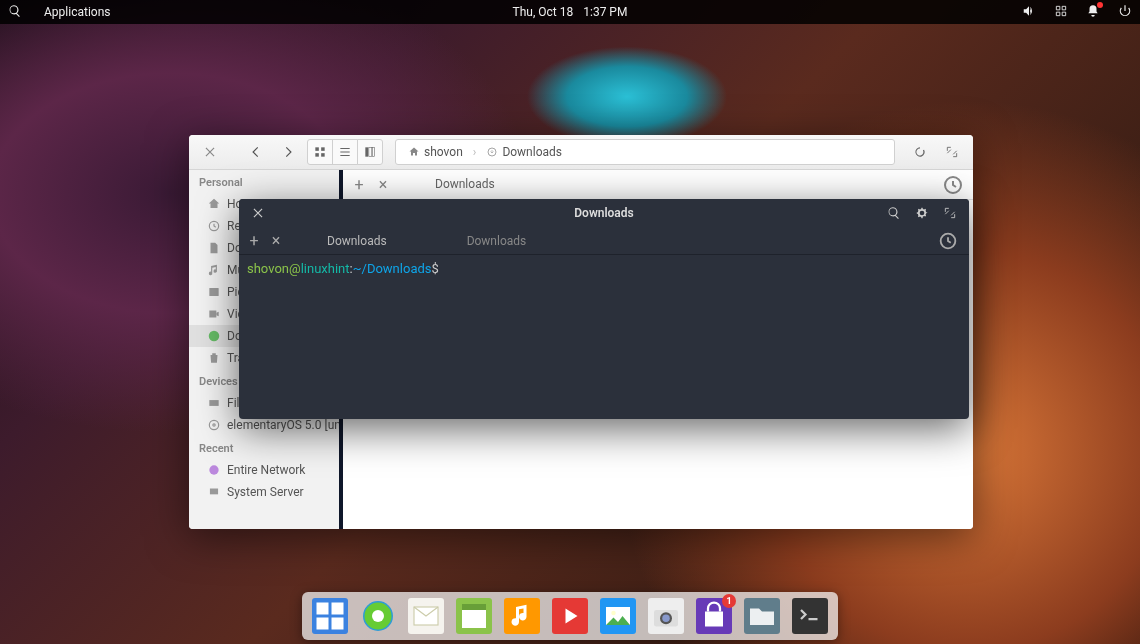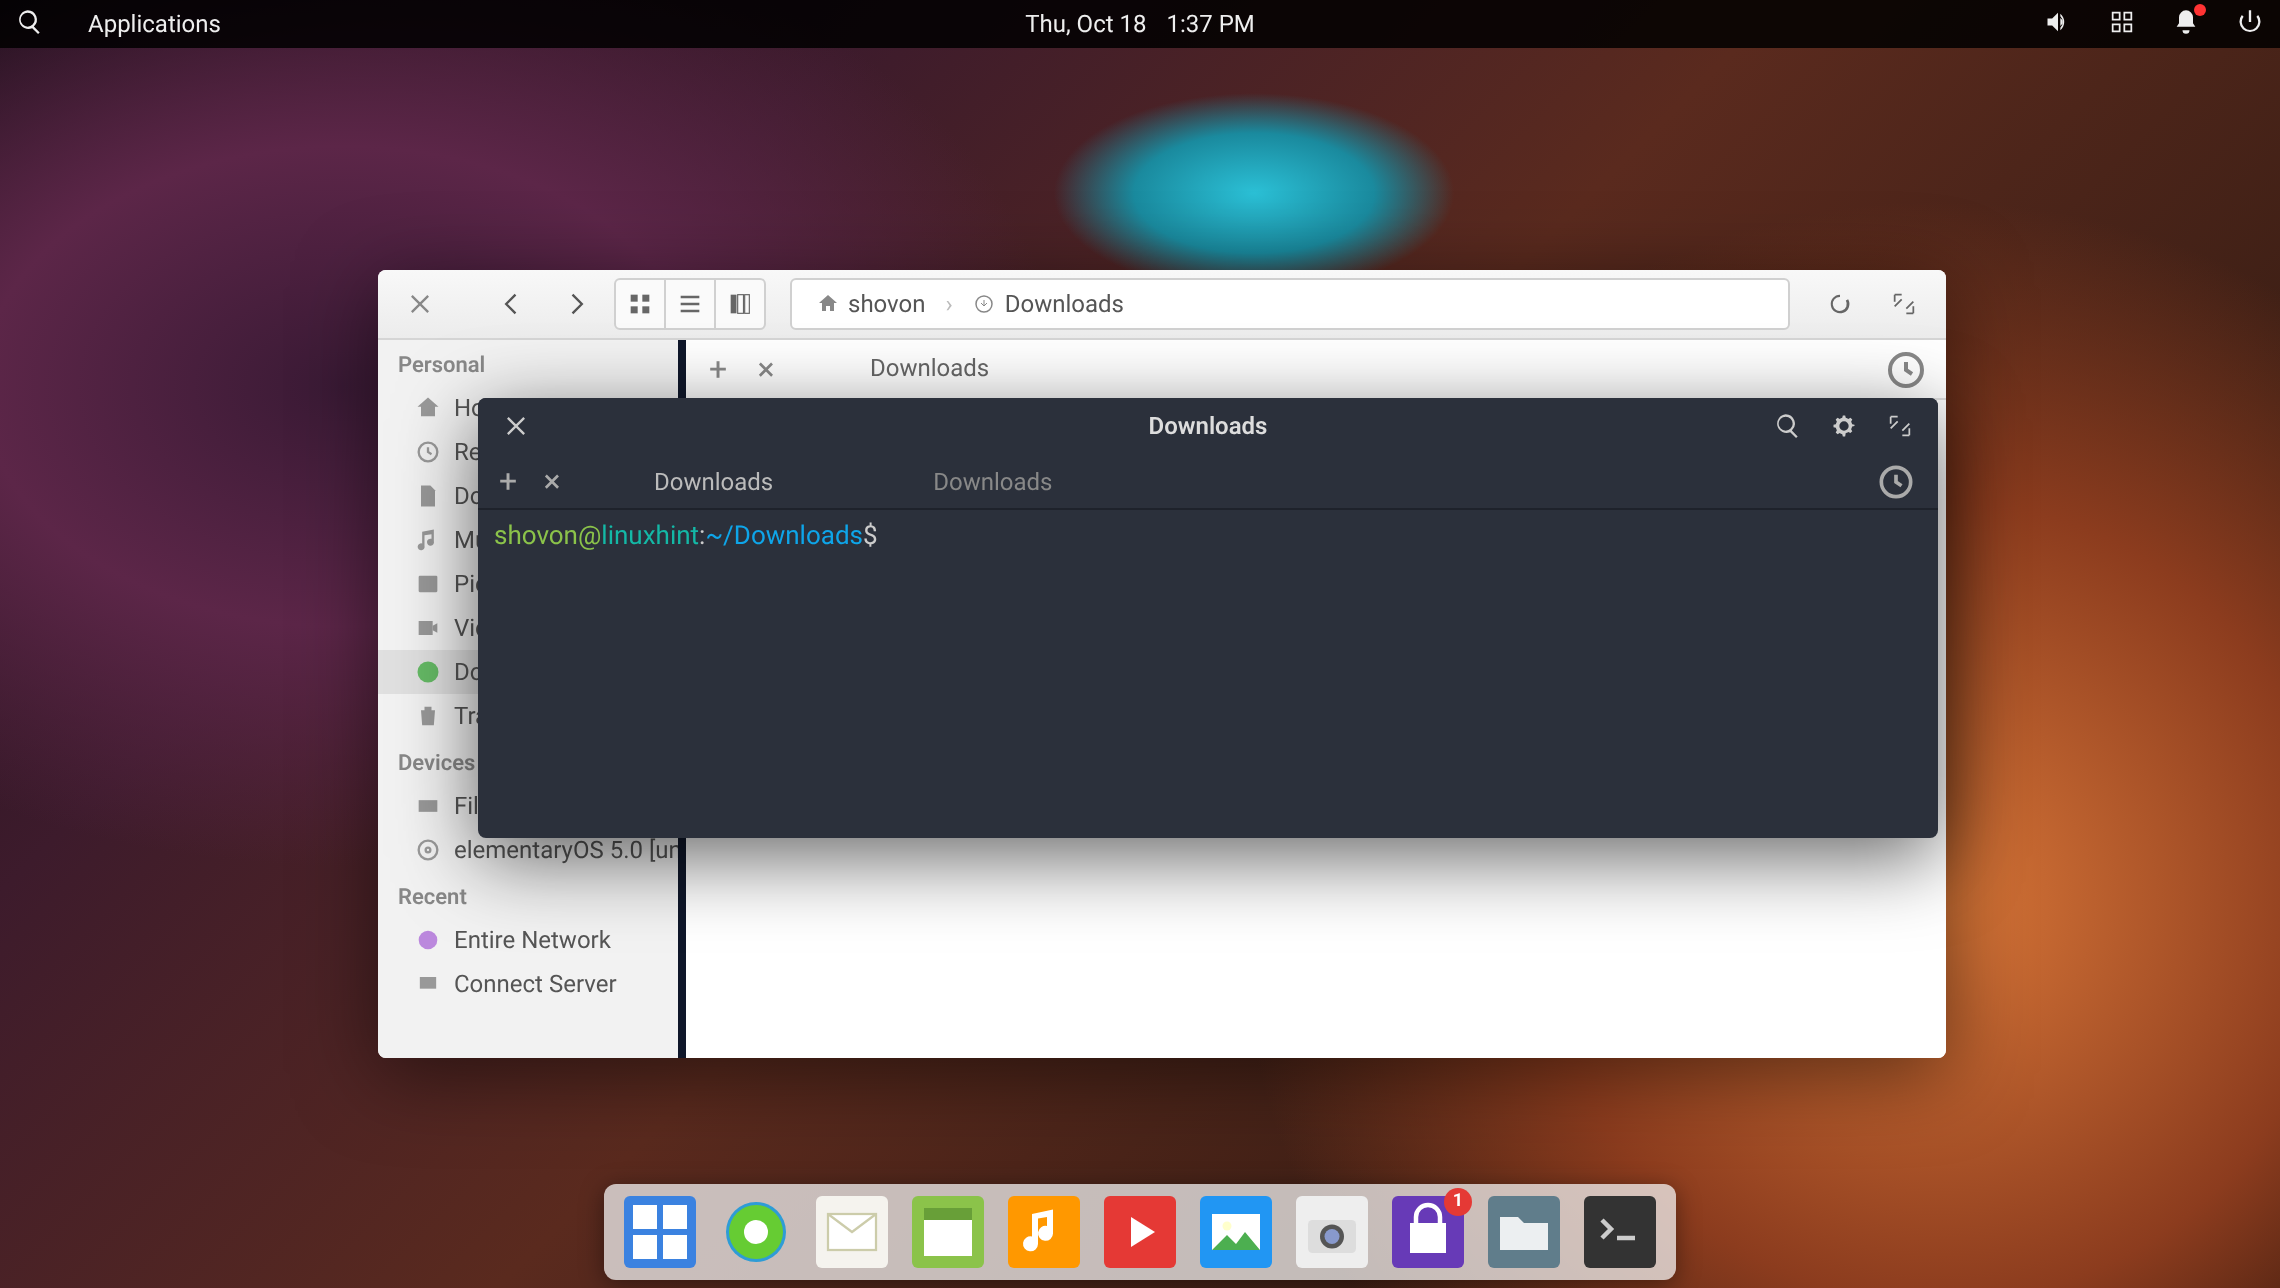--- a/index.html
+++ b/index.html
@@ -245,21 +245,21 @@
       <div class="item">
           <svg viewBox="0 0 24 24" fill="#b8d">
             <circle cx="12" cy="12" r="8"></circle>
           </svg>
           <span>Entire Network</span>
         </div>
       <div class="item">
           <svg viewBox="0 0 24 24" fill="#999">
             <rect x="5" y="6" width="14" height="10"></rect>
           </svg>
-          <span>Connect Server</span>
+          <span>System Server</span>
         </div>
     </div>
     <div class="fm-content">
       <div class="fm-tabs">
         <div class="tabbtn">+</div>
         <div class="tabbtn">×</div>
         <div class="tab">
             <span>Downloads</span>
           </div>
         <div class="tabbtn history">

